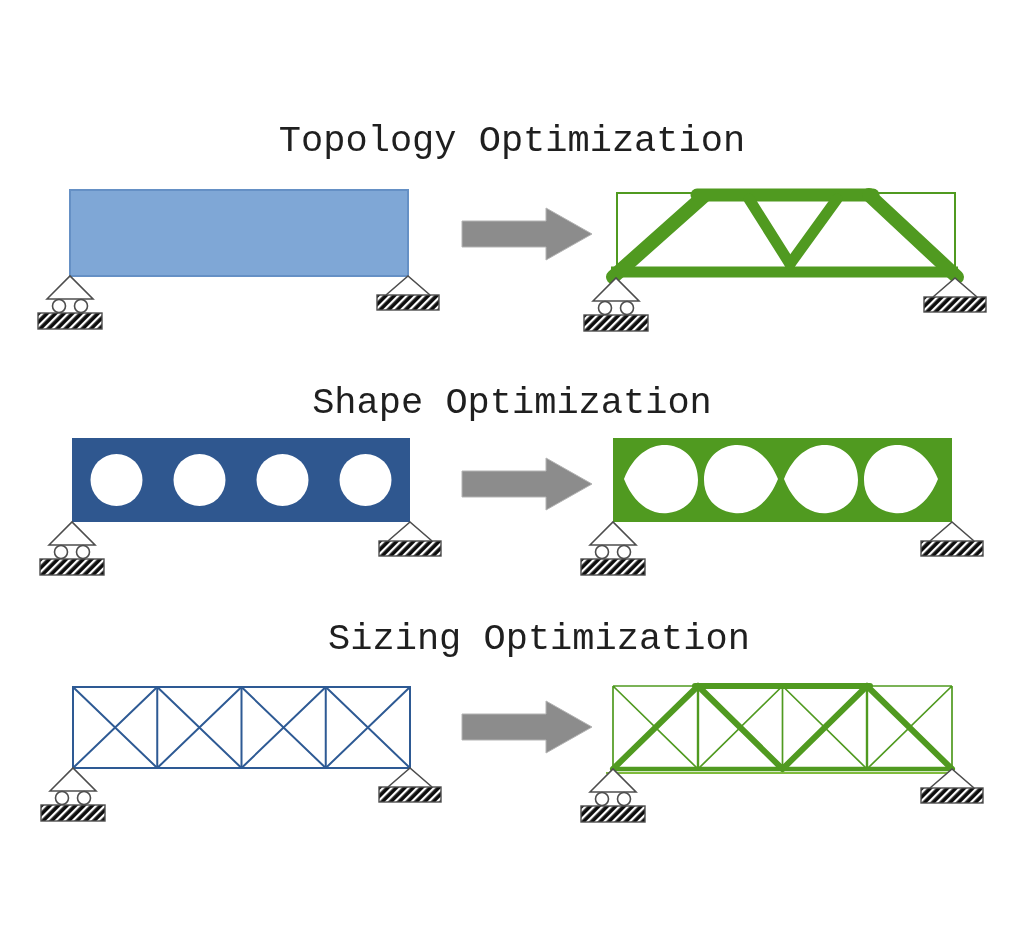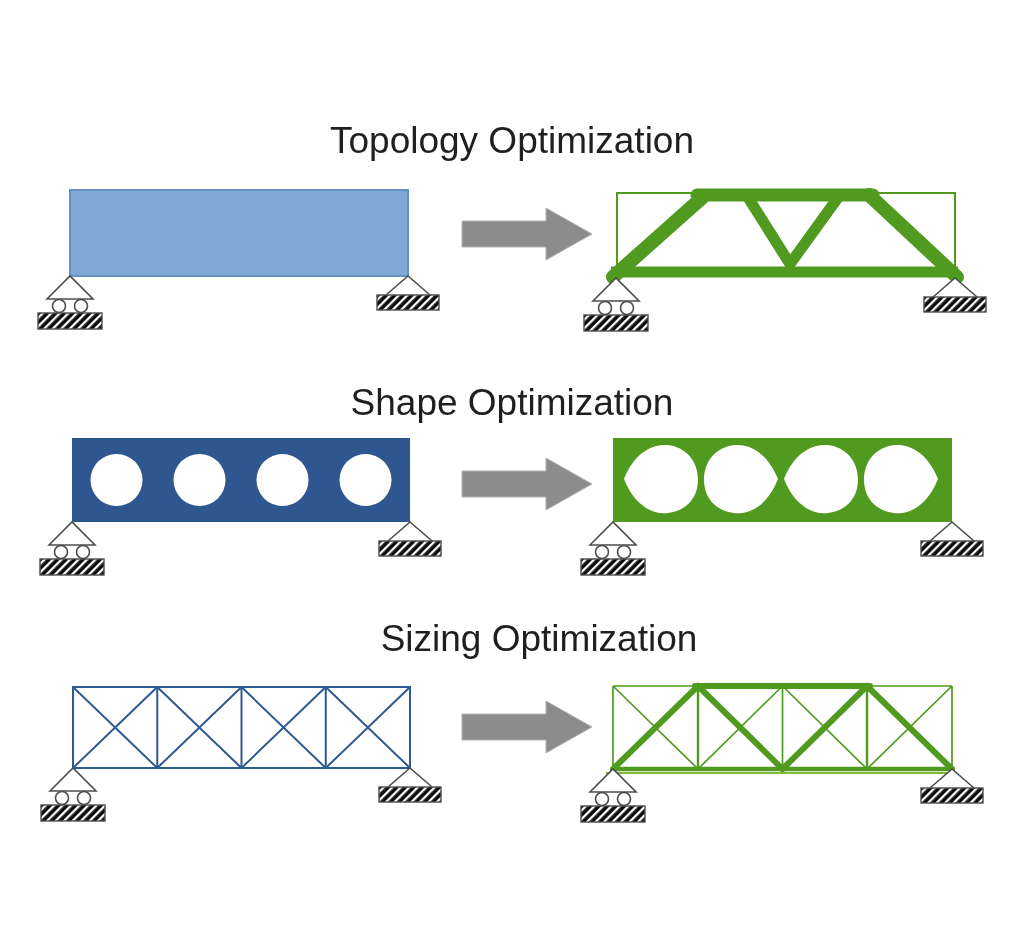--- a/index.html
+++ b/index.html
@@ -3,21 +3,21 @@
 <meta charset="utf-8">
 <style>
   :root{
     --light-blue:#7fa7d6; --light-blue-edge:#6590c5; --dark-blue:#2f578f;
     --truss-blue:#2e5a94; --green:#509a20; --green-light:#7fba3c;
     --arrow-gray:#8c8c8c; --support-gray:#4d4d4d; --hatch-black:#0d0d0d;
     --title-text:#1f1f1f; --page-bg:#ffffff;
   }
   html,body{margin:0;padding:0;background:var(--page-bg);}
   #canvas{position:relative;width:1024px;height:943px;background:var(--page-bg);overflow:hidden;
-          font-family:Liberation Sans, sans-serif;}
+          font-family:Liberation Mono, monospace;}
   .section-title{position:absolute;left:0;width:1024px;text-align:center;
 : 300;    color:var(--title-text);font-size:37px;font-weight
     letter-spacing:-0.5px;line-height:46px;}
   #title-topology{top:118px;}
   #title-shape{top:380px;}
   #title-sizing{top:616px;padding-left:27px;}
   svg{position:absolute;top:0;left:0;}
   .sup{fill:#ffffff;stroke:var(--support-gray);stroke-width:1.6;}
   .hatch-block{fill:url(#hatch);stroke:var(--support-gray);stroke-width:1.4;}
   .arrow{fill:var(--arrow-gray);stroke:#b3b3b3;stroke-width:1;}

